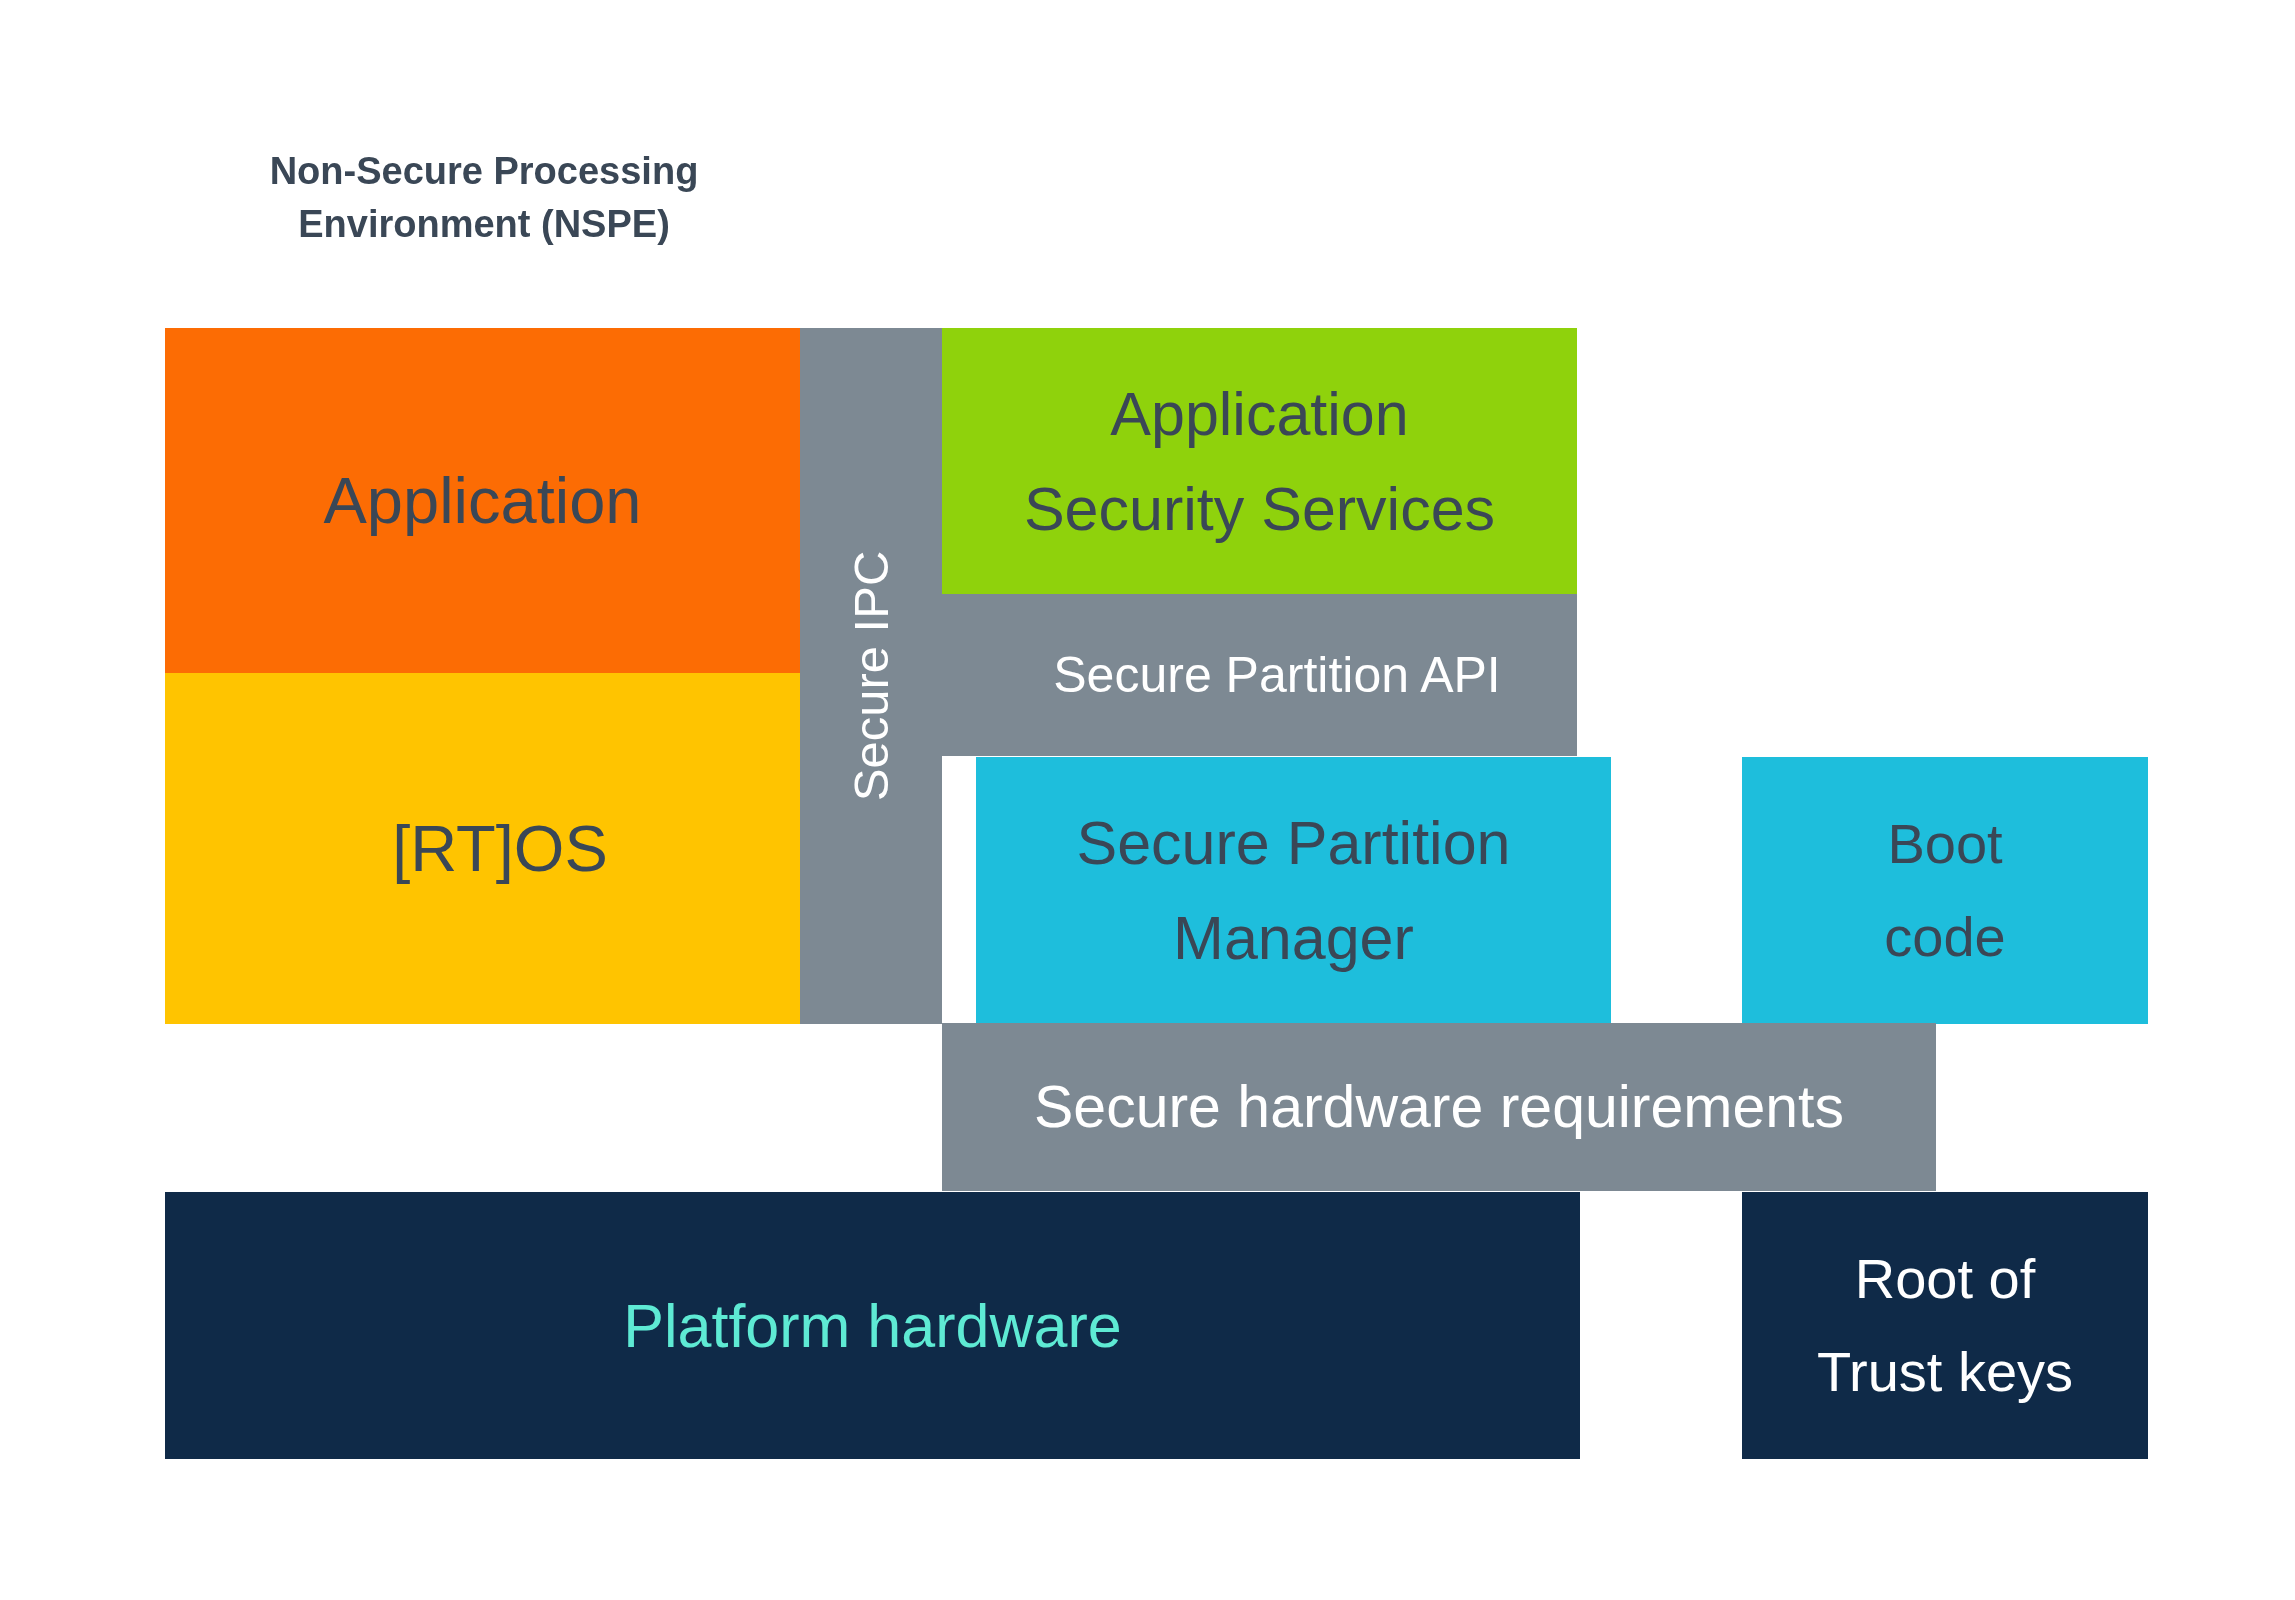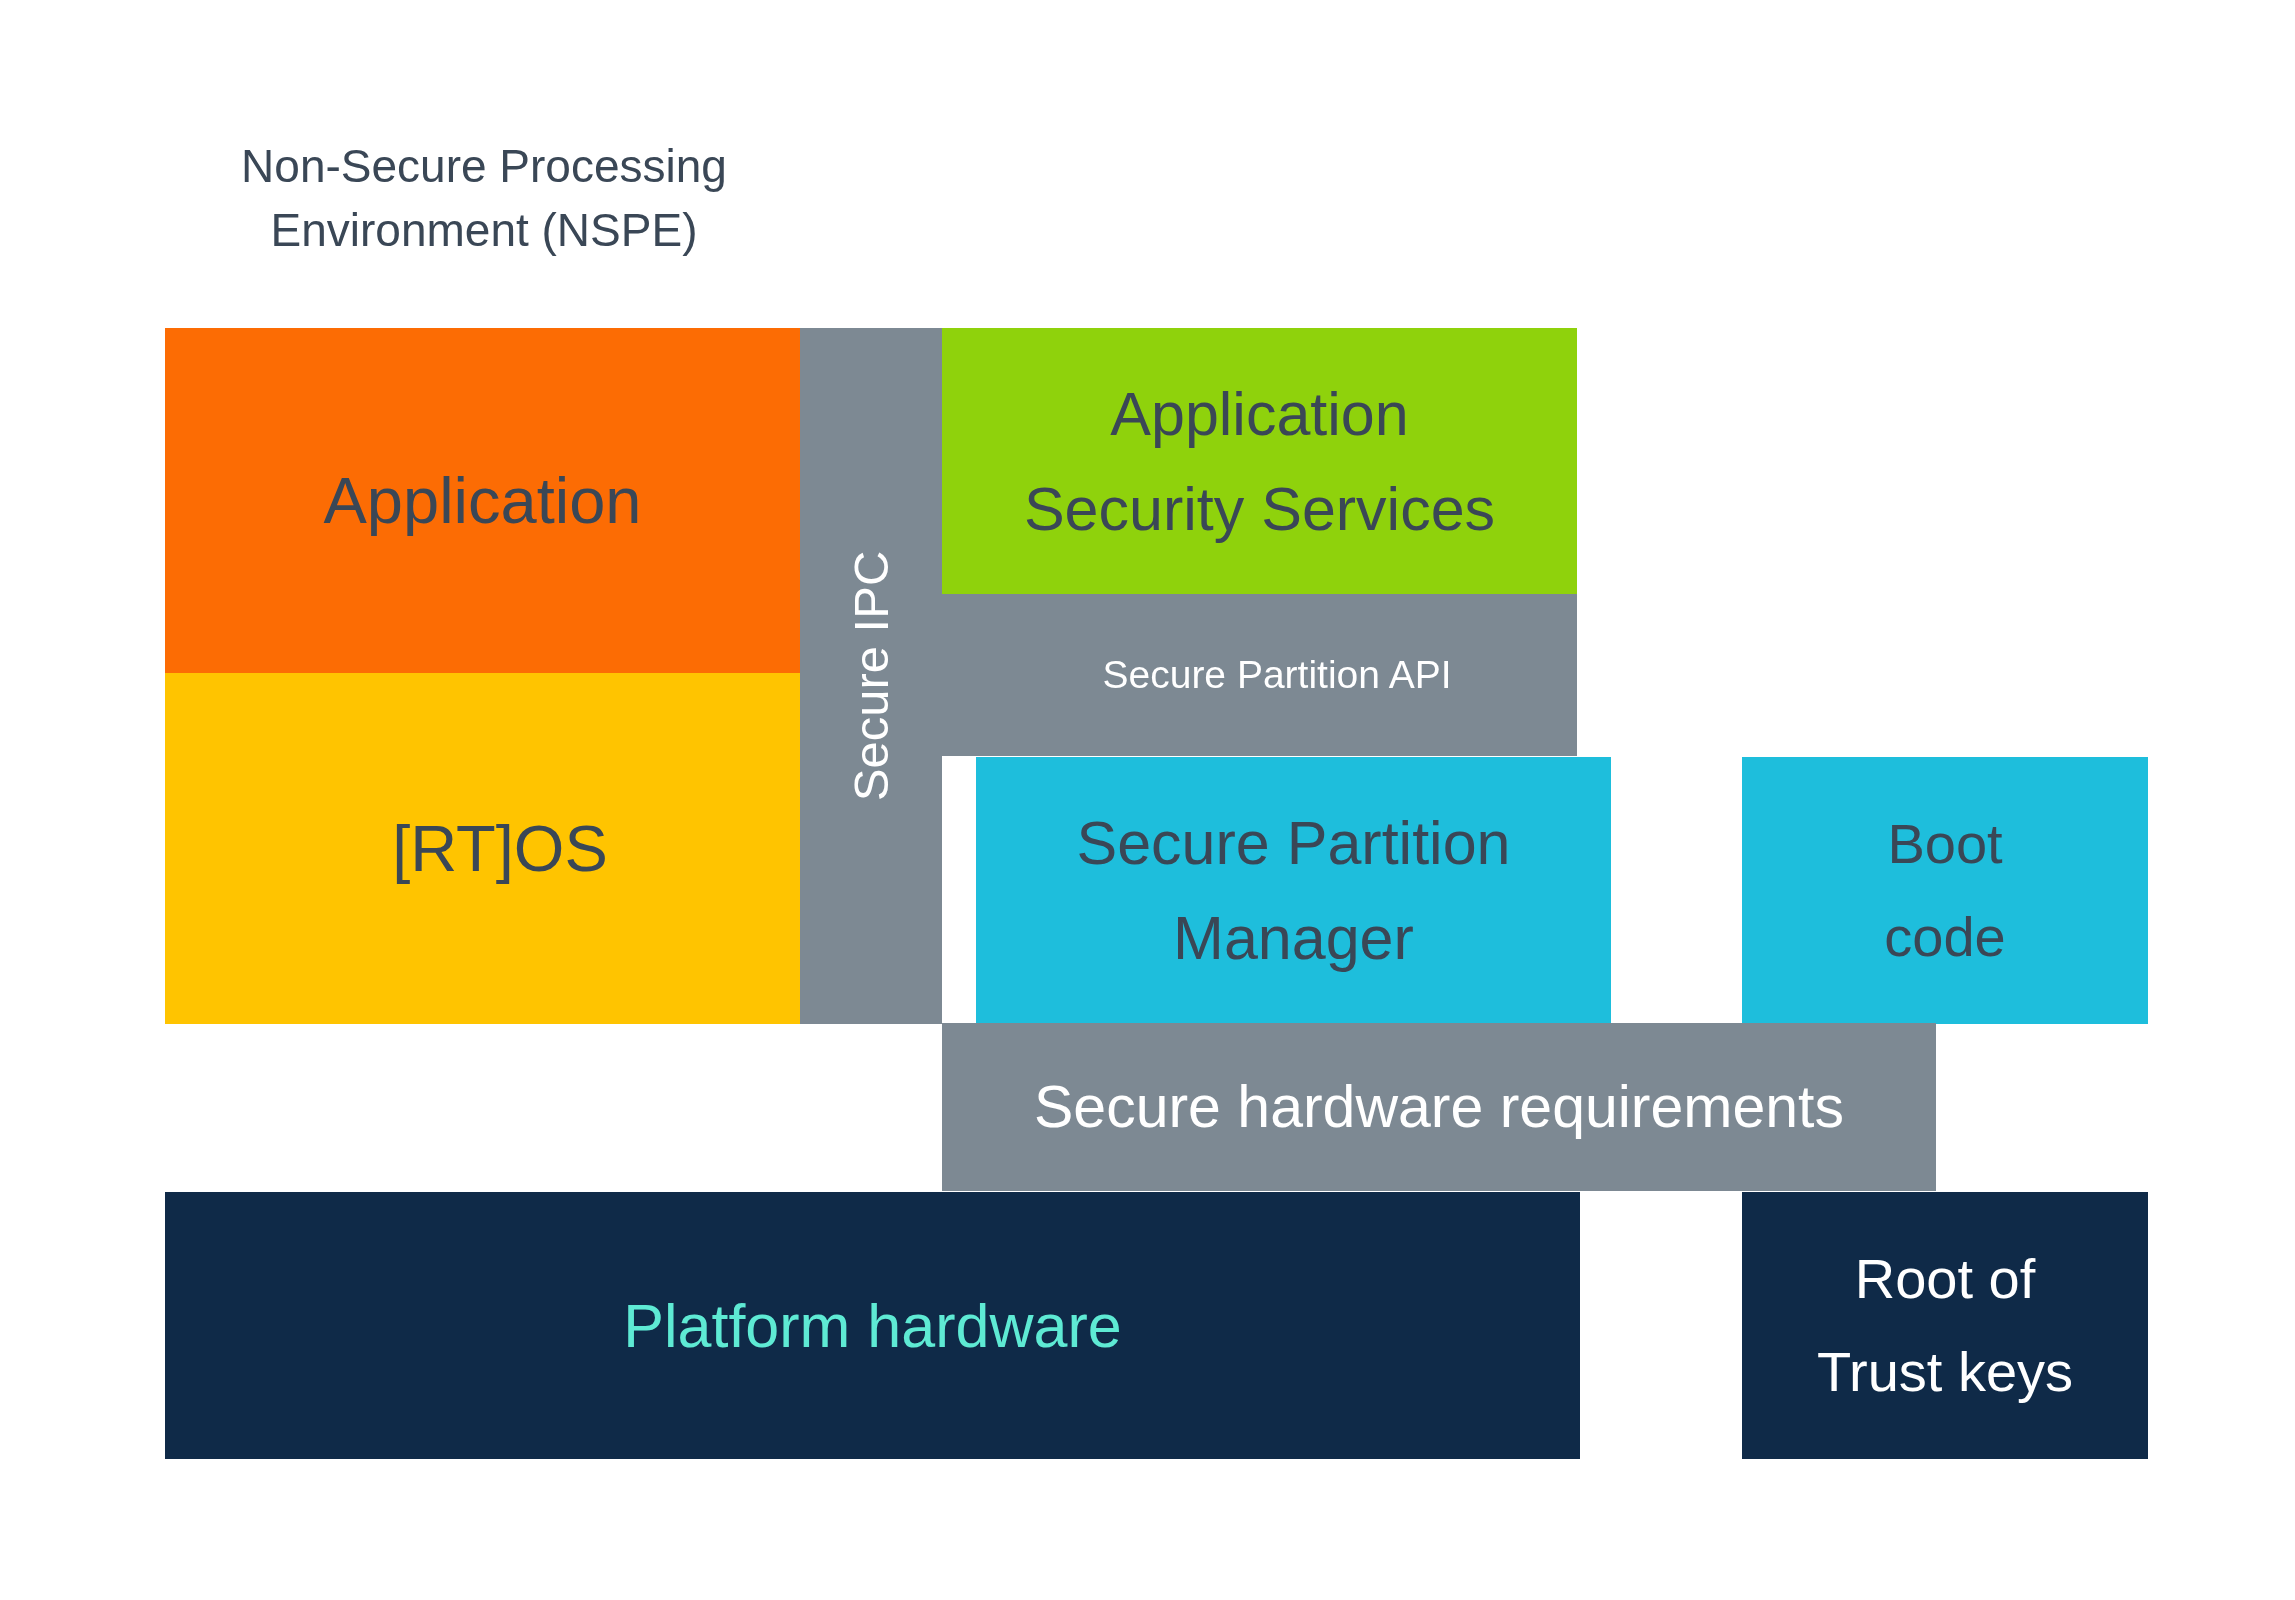--- a/index.html
+++ b/index.html
@@ -22,29 +22,29 @@
     display: flex;
     align-items: center;
     justify-content: center;
     text-align: center;
   }
   .label {
     white-space: pre-line;
   }
   
   .col-header {
-    font-size: 46px;
+    font-size: 38px;
     line-height: 1.4;
-    font-weight: 400;
+    font-weight: 700;
   }
   
   .fs-xl  { font-size: 65px; font-weight: 400; }
   .fs-lg  { font-size: 61px; line-height: 1.55; font-weight: 400; }
   .fs-md  { font-size: 56px;  line-height: 1.65; font-weight: 400; }
-  .fs-api { font-size: 39px;  font-weight: 400; margin-left: 35px; }
+  .fs-api { font-size: 50px;  font-weight: 400; margin-left: 35px; }
   .fs-shr { font-size: 59px; font-weight: 400; }
   .fs-plat{ font-size: 61px; font-weight: 400; }
   .fs-ipc { font-size: 49px;  font-weight: 400; }
 
   
   .header-nspe { left: 165px;  top: 130px;  width: 638px; height: 136px; }
   .header-spe  { left: 942px; top: 130px;  width: 638px; height: 136px; }
 
   .blk-application { left: 165px;  top: 328px;  width: 635px; height: 345px; }
   .blk-rtos        { left: 165px;  top: 673px; width: 635px; height: 351px; }

